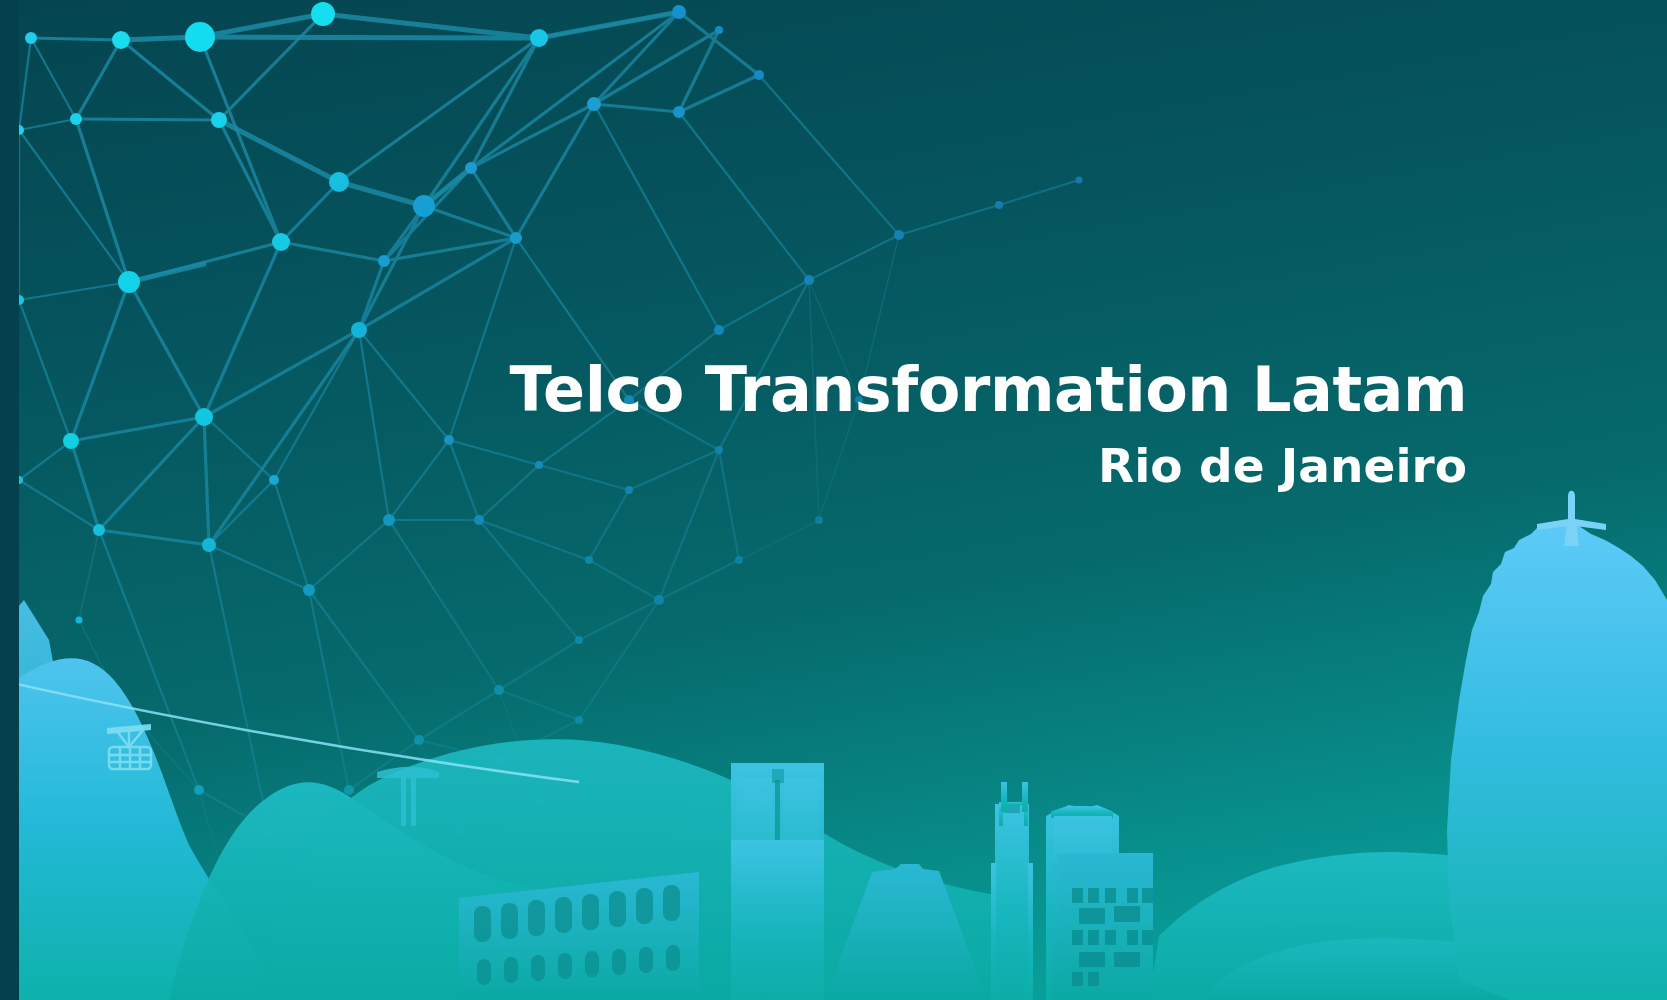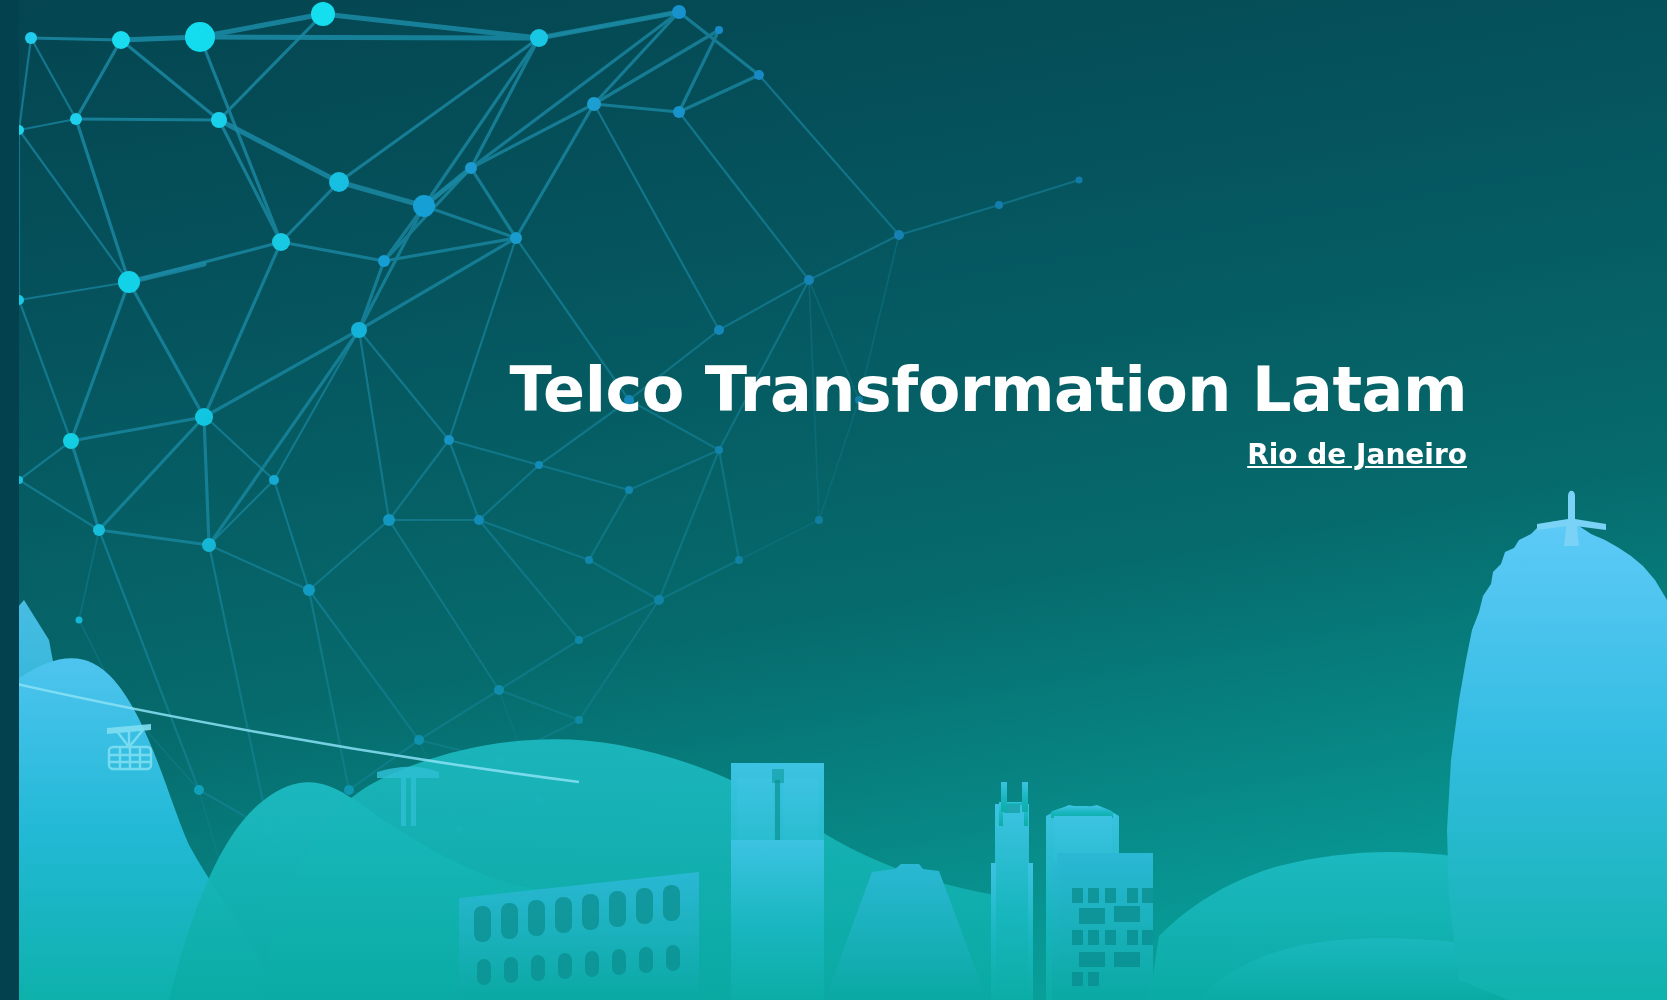--- a/index.html
+++ b/index.html
@@ -38,27 +38,26 @@
     font-size: 62px;
     font-weight: 700;
     letter-spacing: -0.5px;
     color: #ffffff;
     line-height: 1.12;
     margin: 0;
     white-space: nowrap;
   }
   .subtitle {
     font-family: "DejaVu Sans", sans-serif;
-    font-size: 28px;
+    font-size: 47px;
     font-weight: 700;
     color: #ffffff;
     line-height: 1.2;
     margin: 14px 0 0 0;
     white-space: nowrap;
-    text-decoration: underline;
   }
 </style>
 </head>
 <body>
 
 <div class="slide">
 
   <svg class="layer" viewBox="0 0 1667 1000" preserveAspectRatio="none">
     <defs>
       <linearGradient id="meshFade" x1="0" y1="0" x2="1" y2="1">

